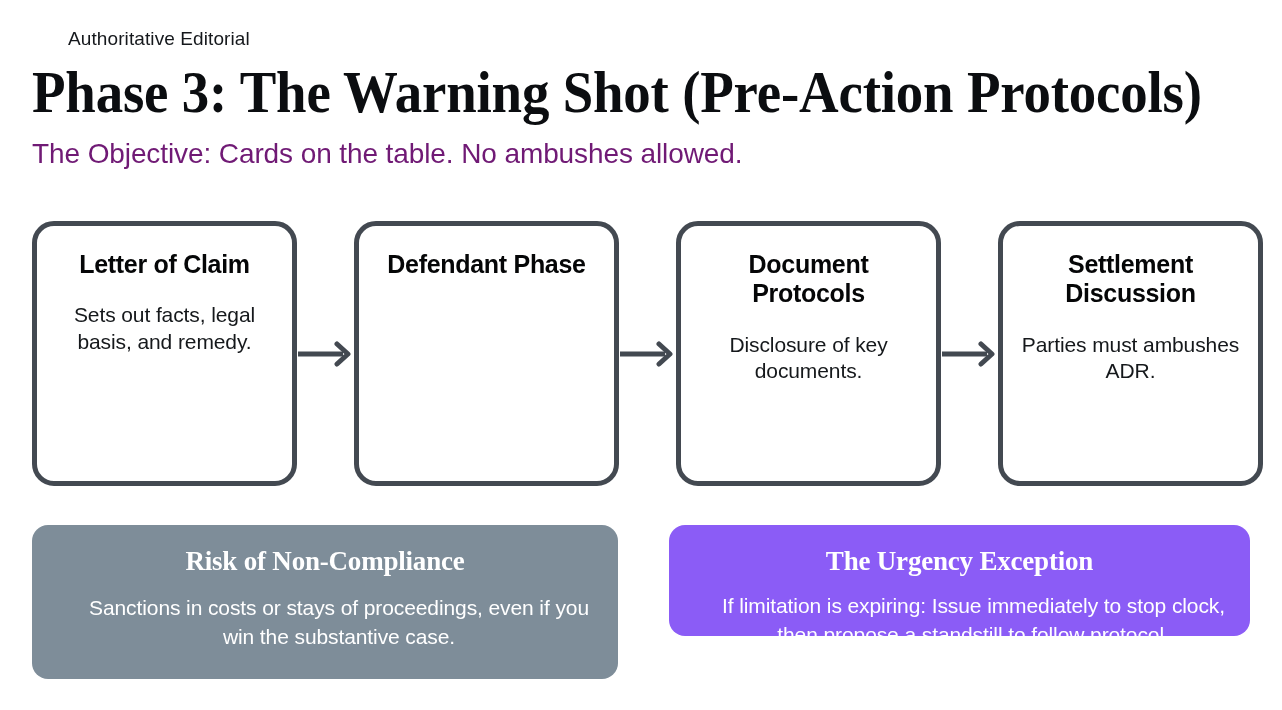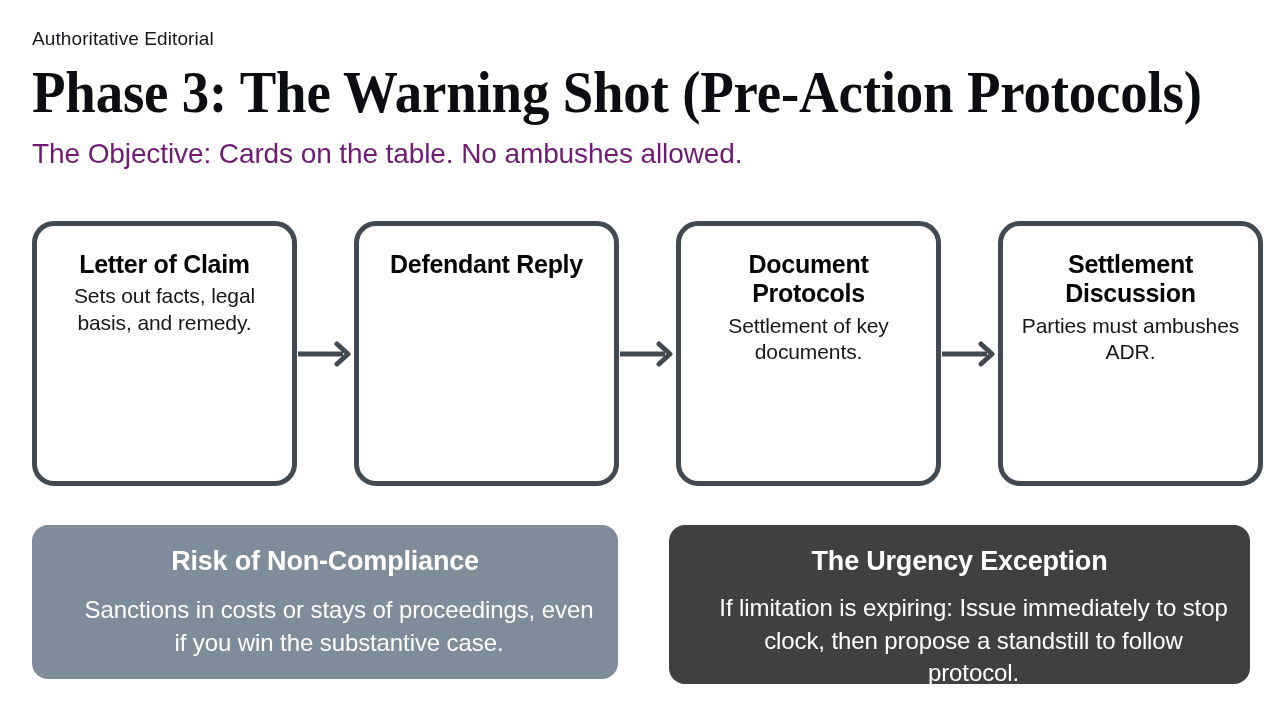--- a/index.html
+++ b/index.html
@@ -23,20 +23,21 @@
     top: 28px;
     width: 1218px;
   }
   .eyebrow {
     font-family: "Liberation Sans", sans-serif;
     font-size: 19px;
     font-weight: 400;
     color: #15181c;
     letter-spacing: 0.1px;
     line-height: 1.2;
+    margin-left: 36px;
   }
   .headline {
     font-family: "Liberation Serif", serif;
     font-size: 59px;
     font-weight: 700;
     color: #0b0d10;
     line-height: 1.04;
     margin-top: 11px;
     white-space: nowrap;
     transform: scaleX(0.93);
@@ -69,20 +70,21 @@
     width: 265px;
     box-sizing: border-box;
     border: 5px solid #434951;
     border-radius: 22px;
     background: #ffffff;
     display: flex;
     flex-direction: column;
     align-items: center;
     justify-content: flex-start;
     padding: 24px 14px 14px 14px;
+    gap: 19px;
   }
   .card-title {
     font-family: "Liberation Sans", sans-serif;
     font-size: 25px;
     font-weight: 700;
     color: #050607;
     text-align: center;
     line-height: 1.17;
     letter-spacing: -0.3px;
   }
@@ -124,34 +126,34 @@
     align-items: center;
     color: #ffffff;
   }
   .panel-risk {
     width: 586px;
     height: 154px;
     background: #7e8d99;
   }
   .panel-urgency {
     width: 581px;
-    height: 159px;
-    background: #404040;
+    height: 111px;
+    background: #8b5cf6;
   }
   .panel-title {
-    font-family: Liberation Sans, sans-serif;
+    font-family: Liberation Serif, serif;
     font-size: 27px;
     font-weight: 700;
     text-align: right;
     line-height: 1.2;
     letter-spacing: -0.2px;
   }
   .panel-body {
     font-family: "Liberation Sans", sans-serif;
-    font-size: 24px;
+    font-size: 21px;
     font-weight: 400;
     text-align: center;
     line-height: 1.35;
     margin-top: 17px;
     letter-spacing: -0.1px;
     margin-left: 28px;
   }
   .panel-urgency .panel-body { margin-top: 15px; }
 </style>
 </head>
@@ -173,35 +175,35 @@
   <div class="connector">
     <span>
       <svg width="57" height="26" viewBox="0 0 57 26" fill="none" xmlns="http://www.w3.org/2000/svg">
         <path d="M1 13 H46" stroke="#434951" stroke-width="5" stroke-linecap="butt"></path>
         <path d="M40 3 L51 13 L40 23" stroke="#434951" stroke-width="5" stroke-linecap="round" stroke-linejoin="round" fill="none"></path>
       </svg>
     </span>
   </div>
 
   <div class="card">
-    <div class="card-title">Defendant Reply</div>
+    <div class="card-title">Defendant Phase</div>
   </div>
 
   <div class="connector">
     <span>
       <svg width="57" height="26" viewBox="0 0 57 26" fill="none" xmlns="http://www.w3.org/2000/svg">
         <path d="M1 13 H46" stroke="#434951" stroke-width="5" stroke-linecap="butt"></path>
         <path d="M40 3 L51 13 L40 23" stroke="#434951" stroke-width="5" stroke-linecap="round" stroke-linejoin="round" fill="none"></path>
       </svg>
     </span>
   </div>
 
   <div class="card">
     <div class="card-title">Document Protocols</div>
-    <div class="card-body">Settlement of key documents.</div>
+    <div class="card-body">Disclosure of key documents.</div>
   </div>
 
   <div class="connector">
     <span>
       <svg width="57" height="26" viewBox="0 0 57 26" fill="none" xmlns="http://www.w3.org/2000/svg">
         <path d="M1 13 H46" stroke="#434951" stroke-width="5" stroke-linecap="butt"></path>
         <path d="M40 3 L51 13 L40 23" stroke="#434951" stroke-width="5" stroke-linecap="round" stroke-linejoin="round" fill="none"></path>
       </svg>
     </span>
   </div>

